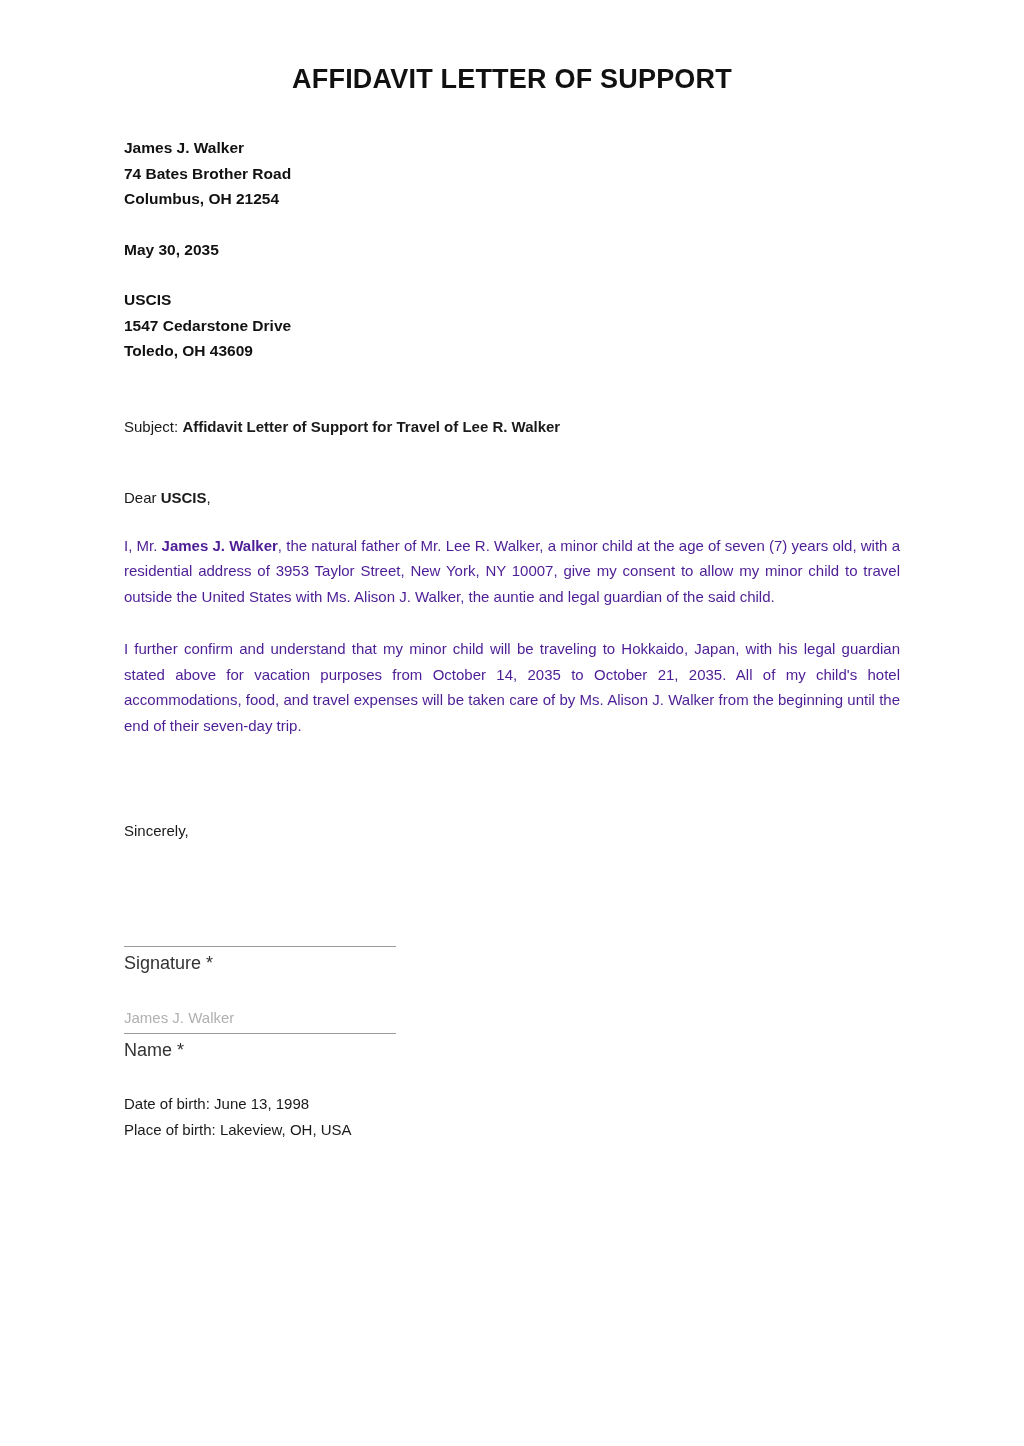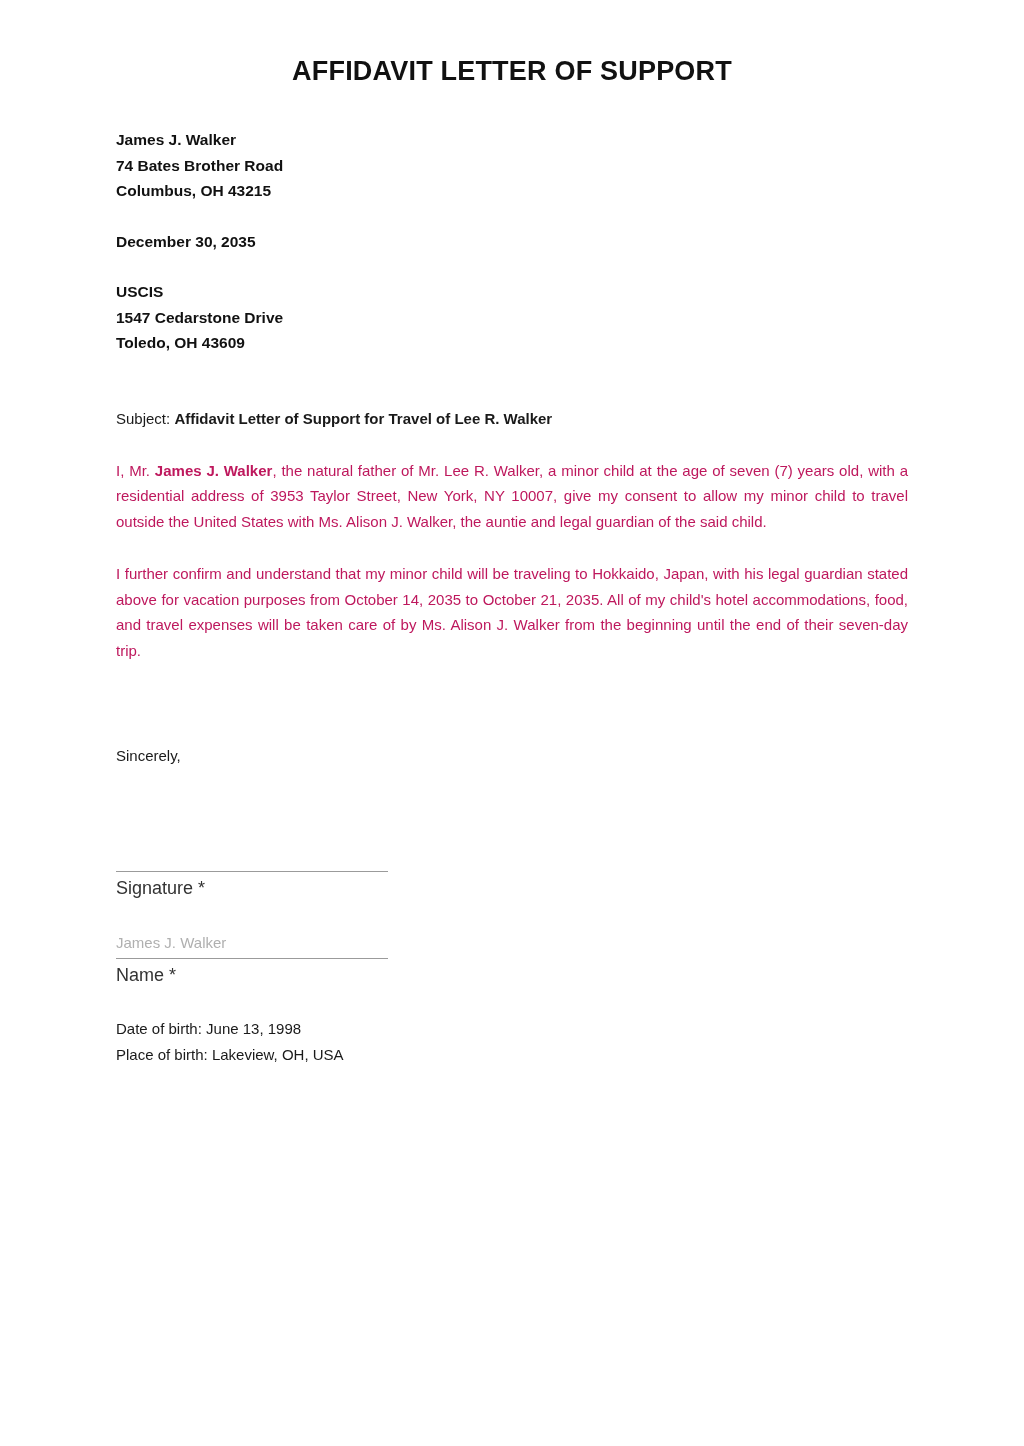--- a/index.html
+++ b/index.html
@@ -12,21 +12,21 @@
     height: 1446px;
     font-family: "Liberation Sans", sans-serif;
     color: #1a1a1a;
     position: relative;
     overflow: hidden;
   }
   .page {
     width: 1024px;
     height: 1446px;
     box-sizing: border-box;
-    padding: 4px;
+    padding: 12px;
     position: relative;
     background: #ffffff;
   }
   .doc-title {
     text-align: center;
     font-size: 27px;
     font-weight: bold;
     letter-spacing: 0.2px;
     color: #111111;
     margin: 0;
@@ -73,21 +73,21 @@
     color: #1a1a1a;
   }
   .salutation .strong {
     font-weight: bold;
   }
   .para {
     font-size: 15px;
     line-height: 25.5px;
     text-align: justify;
     margin-top: 27px;
-    color: #be185d;
+    color: #4c1d95;
   }
   .para .strong {
     font-weight: bold;
   }
   .closing {
     font-size: 15px;
     margin-top: 84px;
     color: #1a1a1a;
   }
   .fields {
@@ -145,36 +145,40 @@
 
 <div class="page">
 
   <h1 class="doc-title">AFFIDAVIT LETTER OF SUPPORT</h1>
 
   <div class="body-area">
 
     <div class="sender-block">
       <div>James J. Walker</div>
       <div>74 Bates Brother Road</div>
-      <div>Columbus, OH 43215</div>
-    </div>
-
-    <div class="date-line">December 30, 2035</div>
+      <div>Columbus, OH 21254</div>
+    </div>
+
+    <div class="date-line">May 30, 2035</div>
 
     <div class="recipient-block">
       <div>USCIS</div>
       <div>1547 Cedarstone Drive</div>
       <div>Toledo, OH 43609</div>
     </div>
 
     <div class="subject-line">
       <span>Subject:</span>
       <span class="strong">Affidavit Letter of Support for Travel of Lee R. Walker</span>
     </div>
 
+    <div class="salutation">
+      <span>Dear</span>
+      <span class="strong">USCIS</span><span>,</span>
+    </div>
 
     <p class="para">
       <span>I, Mr.</span>
       <span class="strong">James J. Walker</span><span>, the natural father of Mr. Lee R. Walker, a minor child at the age of seven (7) years old, with a residential address of 3953 Taylor Street, New York, NY 10007, give my consent to allow my minor child to travel outside the United States with Ms. Alison J. Walker, the auntie and legal guardian of the said child.</span>
     </p>
 
     <p class="para">I further confirm and understand that my minor child will be traveling to Hokkaido, Japan, with his legal guardian stated above for vacation purposes from October 14, 2035 to October 21, 2035. All of my child's hotel accommodations, food, and travel expenses will be taken care of by Ms. Alison J. Walker from the beginning until the end of their seven-day trip.</p>
 
     <div class="closing">Sincerely,</div>
 

